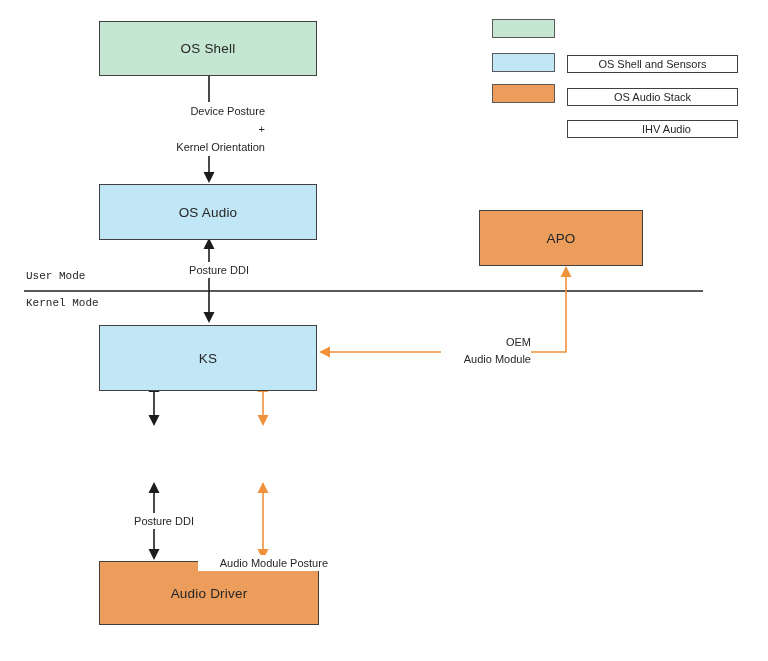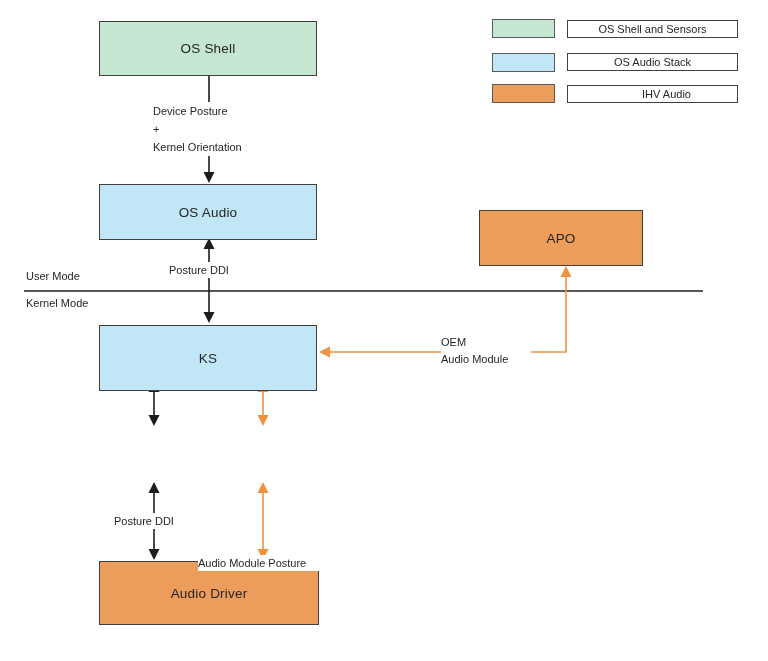--- a/index.html
+++ b/index.html
@@ -21,43 +21,43 @@
   .node-blue{background:var(--blue);}
   .node-orange{background:var(--orange-fill);}
   #node-os-shell{left:99px; top:21px; width:218px; height:55px;}
   #node-os-audio{left:99px; top:184px; width:218px; height:56px;}
   #node-ks{left:99px; top:325px; width:218px; height:66px;}
   #node-portcls{left:99px; top:427px; width:218px; height:54px;}
   #node-audio-driver{left:99px; top:561px; width:220px; height:64px;}
   #node-apo{left:479px; top:210px; width:164px; height:56px;}
 
   .edge-label{
-    position:absolute; z-index:3; background:#ffffff; text-align:left;
+    position:absolute; z-index:3; background:#ffffff; text-align:right;
     font-size:11px; line-height:16px; color:var(--text);
   }
   #label-device-posture{left:153px; top:102px; width:112px; line-height:18px;}
   #label-posture-ddi-upper{left:169px; top:262px; width:80px;}
   #label-posture-ddi-lower{left:114px; top:513px; width:80px;}
   #label-audio-module-posture{left:198px; top:513px; width:130px;margin-top:42px;}
   #label-oem-audio-module{left:441px; top:334px; width:90px; line-height:17px;}
 
   .mode-label{
-    position:absolute; z-index:3; font-size:11px; color:var(--text); background:transparent;
+    position:absolute; z-index:3; font-size:11px; color:var(--text); background:transparent;font-family:Liberation Mono, monospace;
   }
   #label-user-mode{left:26px; top:270px;}
   #label-kernel-mode{left:26px; top:297px;}
 
   .legend-swatch{
     position:absolute; box-sizing:border-box; left:492px; width:63px; height:19px;
     border:1.4px solid var(--divider); z-index:2;
   }
   .legend-labelbox{
     position:absolute; box-sizing:border-box; left:567px; width:171px; height:18px;
     border:1.4px solid var(--border); background:#ffffff; z-index:2;
-    display:flex; align-items:center; justify-content:center; font-size:11px; color:var(--text);
+    display:flex; align-items:center; justify-content:center; font-size:11px; color:var(--text);margin-top:35px;
   }
   #legend-swatch-0{top:19px;} #legend-label-0{top:20px;}
   #legend-swatch-1{top:53px;} #legend-label-1{top:53px;}
   #legend-swatch-2{top:84px;} #legend-label-2{top:85px;padding-left:28px;}
 </style>
 </head>
 <body>
 
 <div id="canvas">
 

